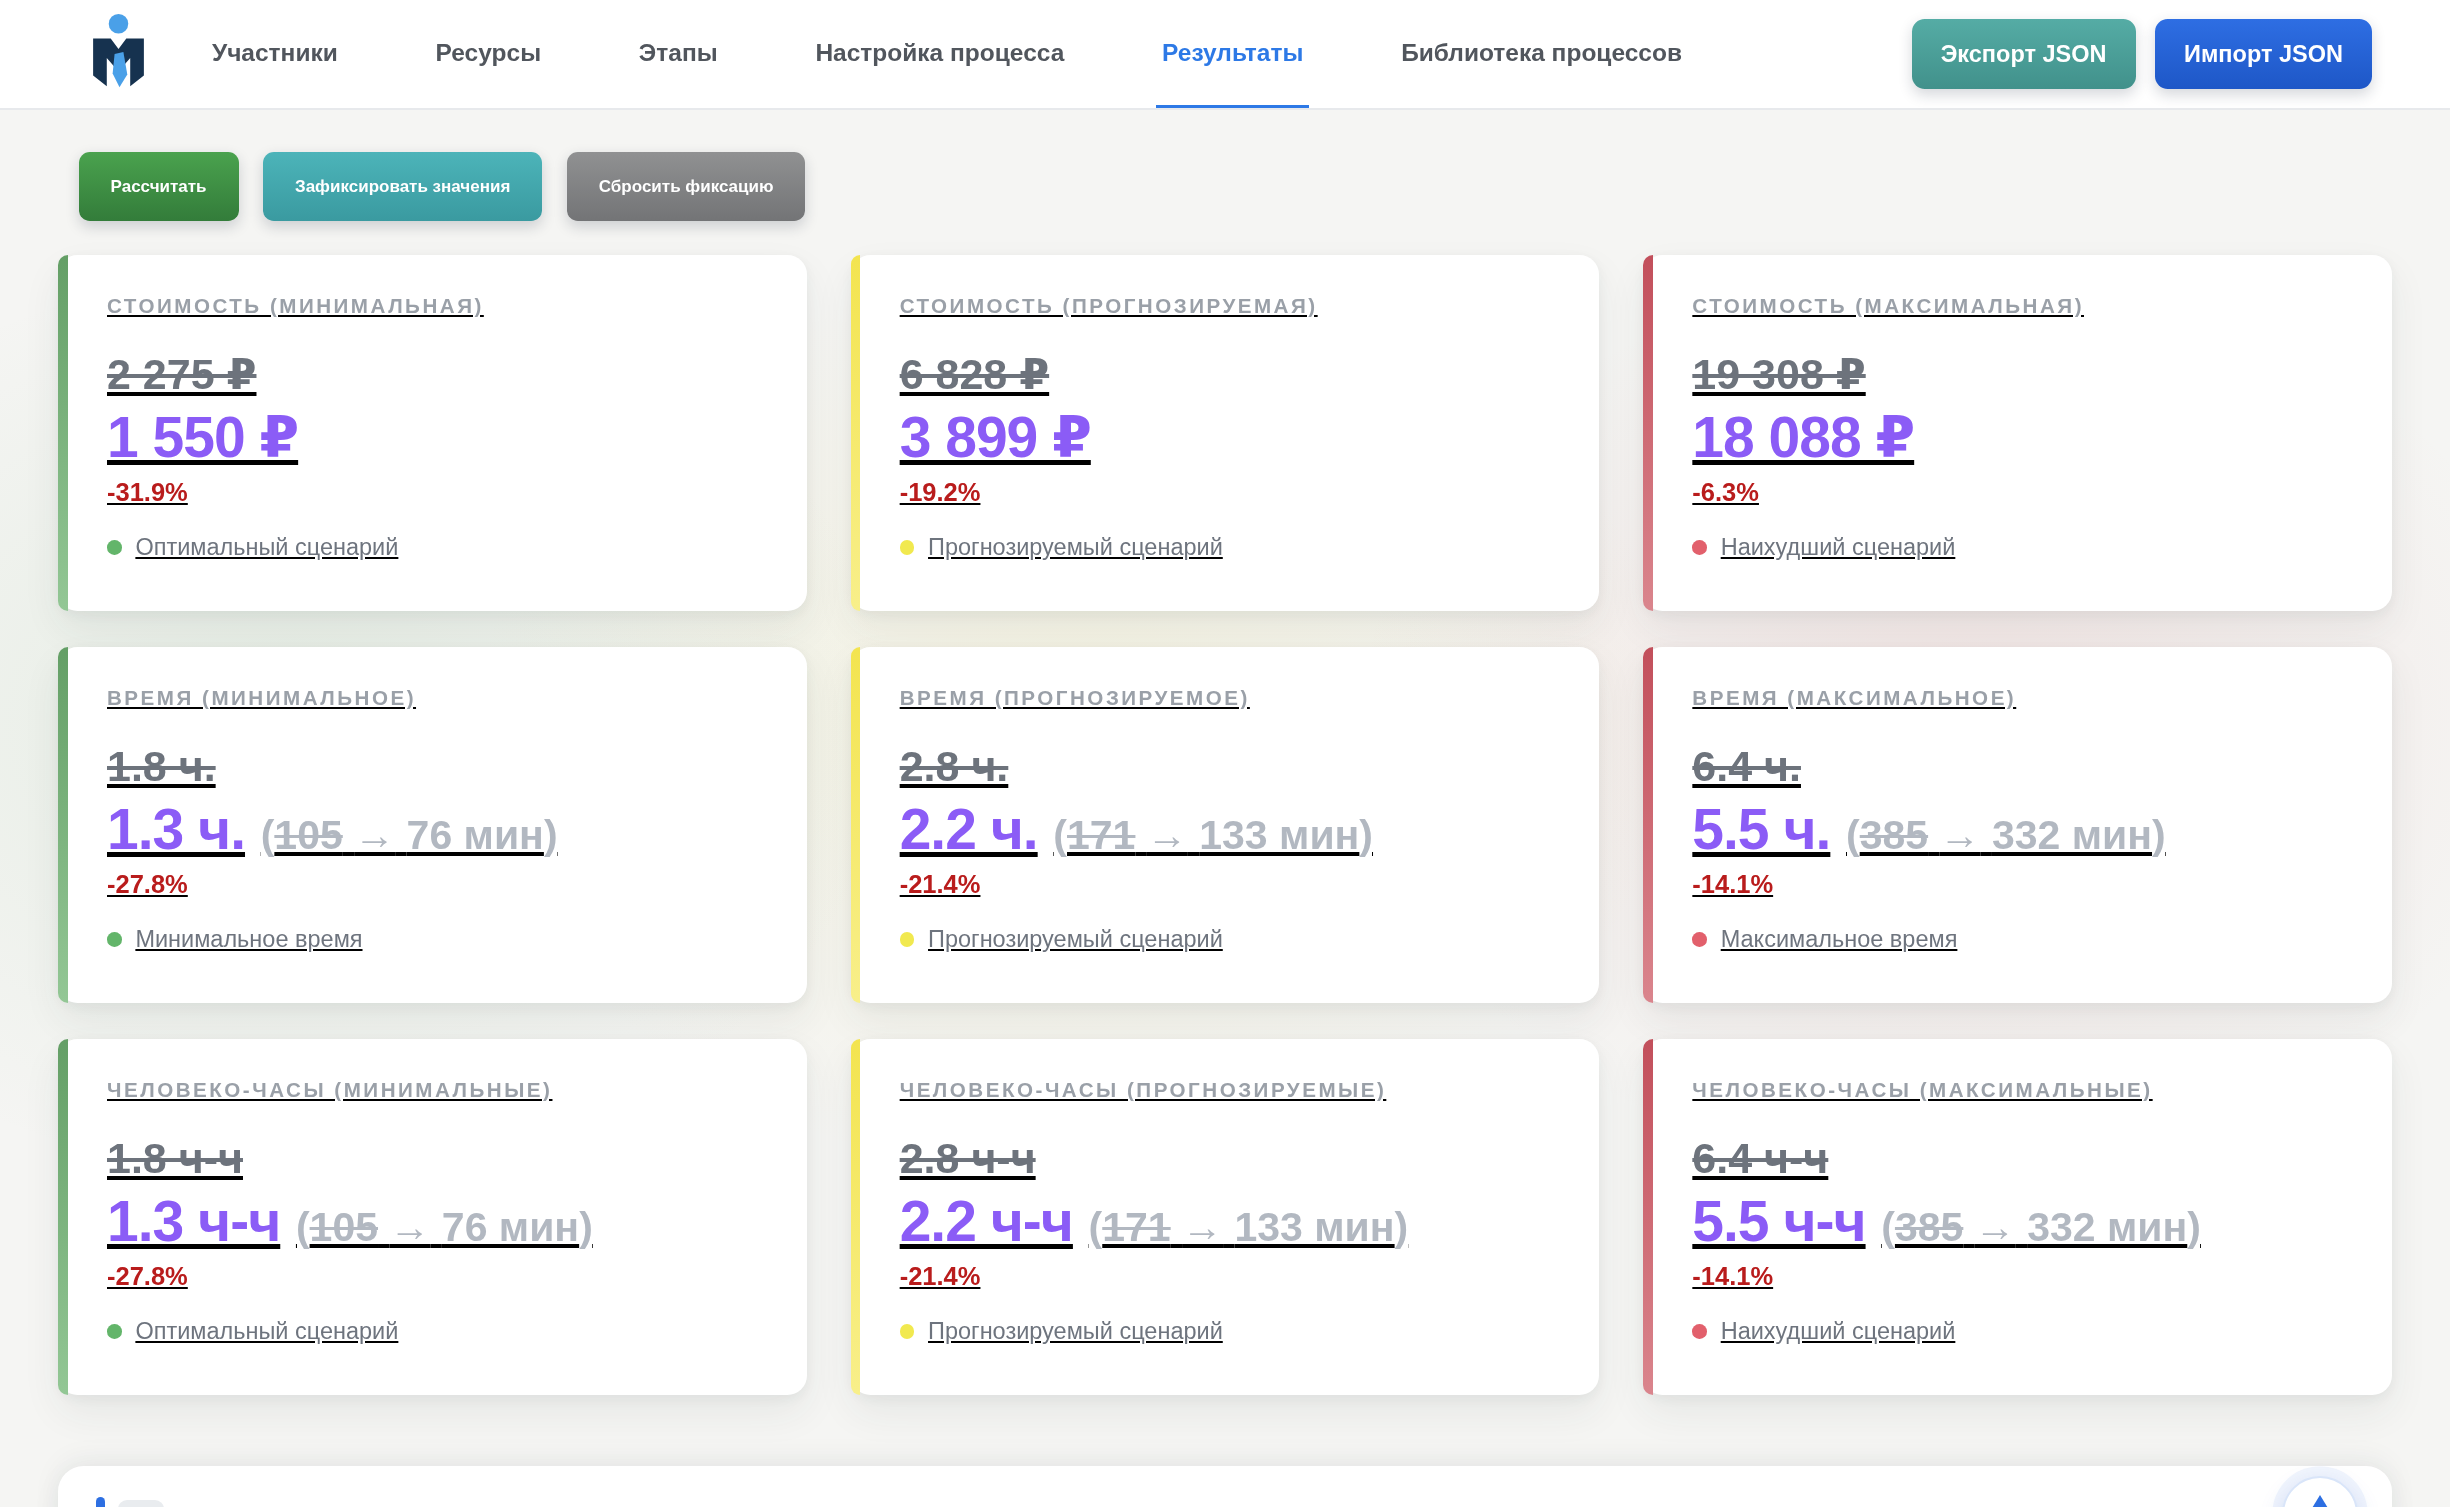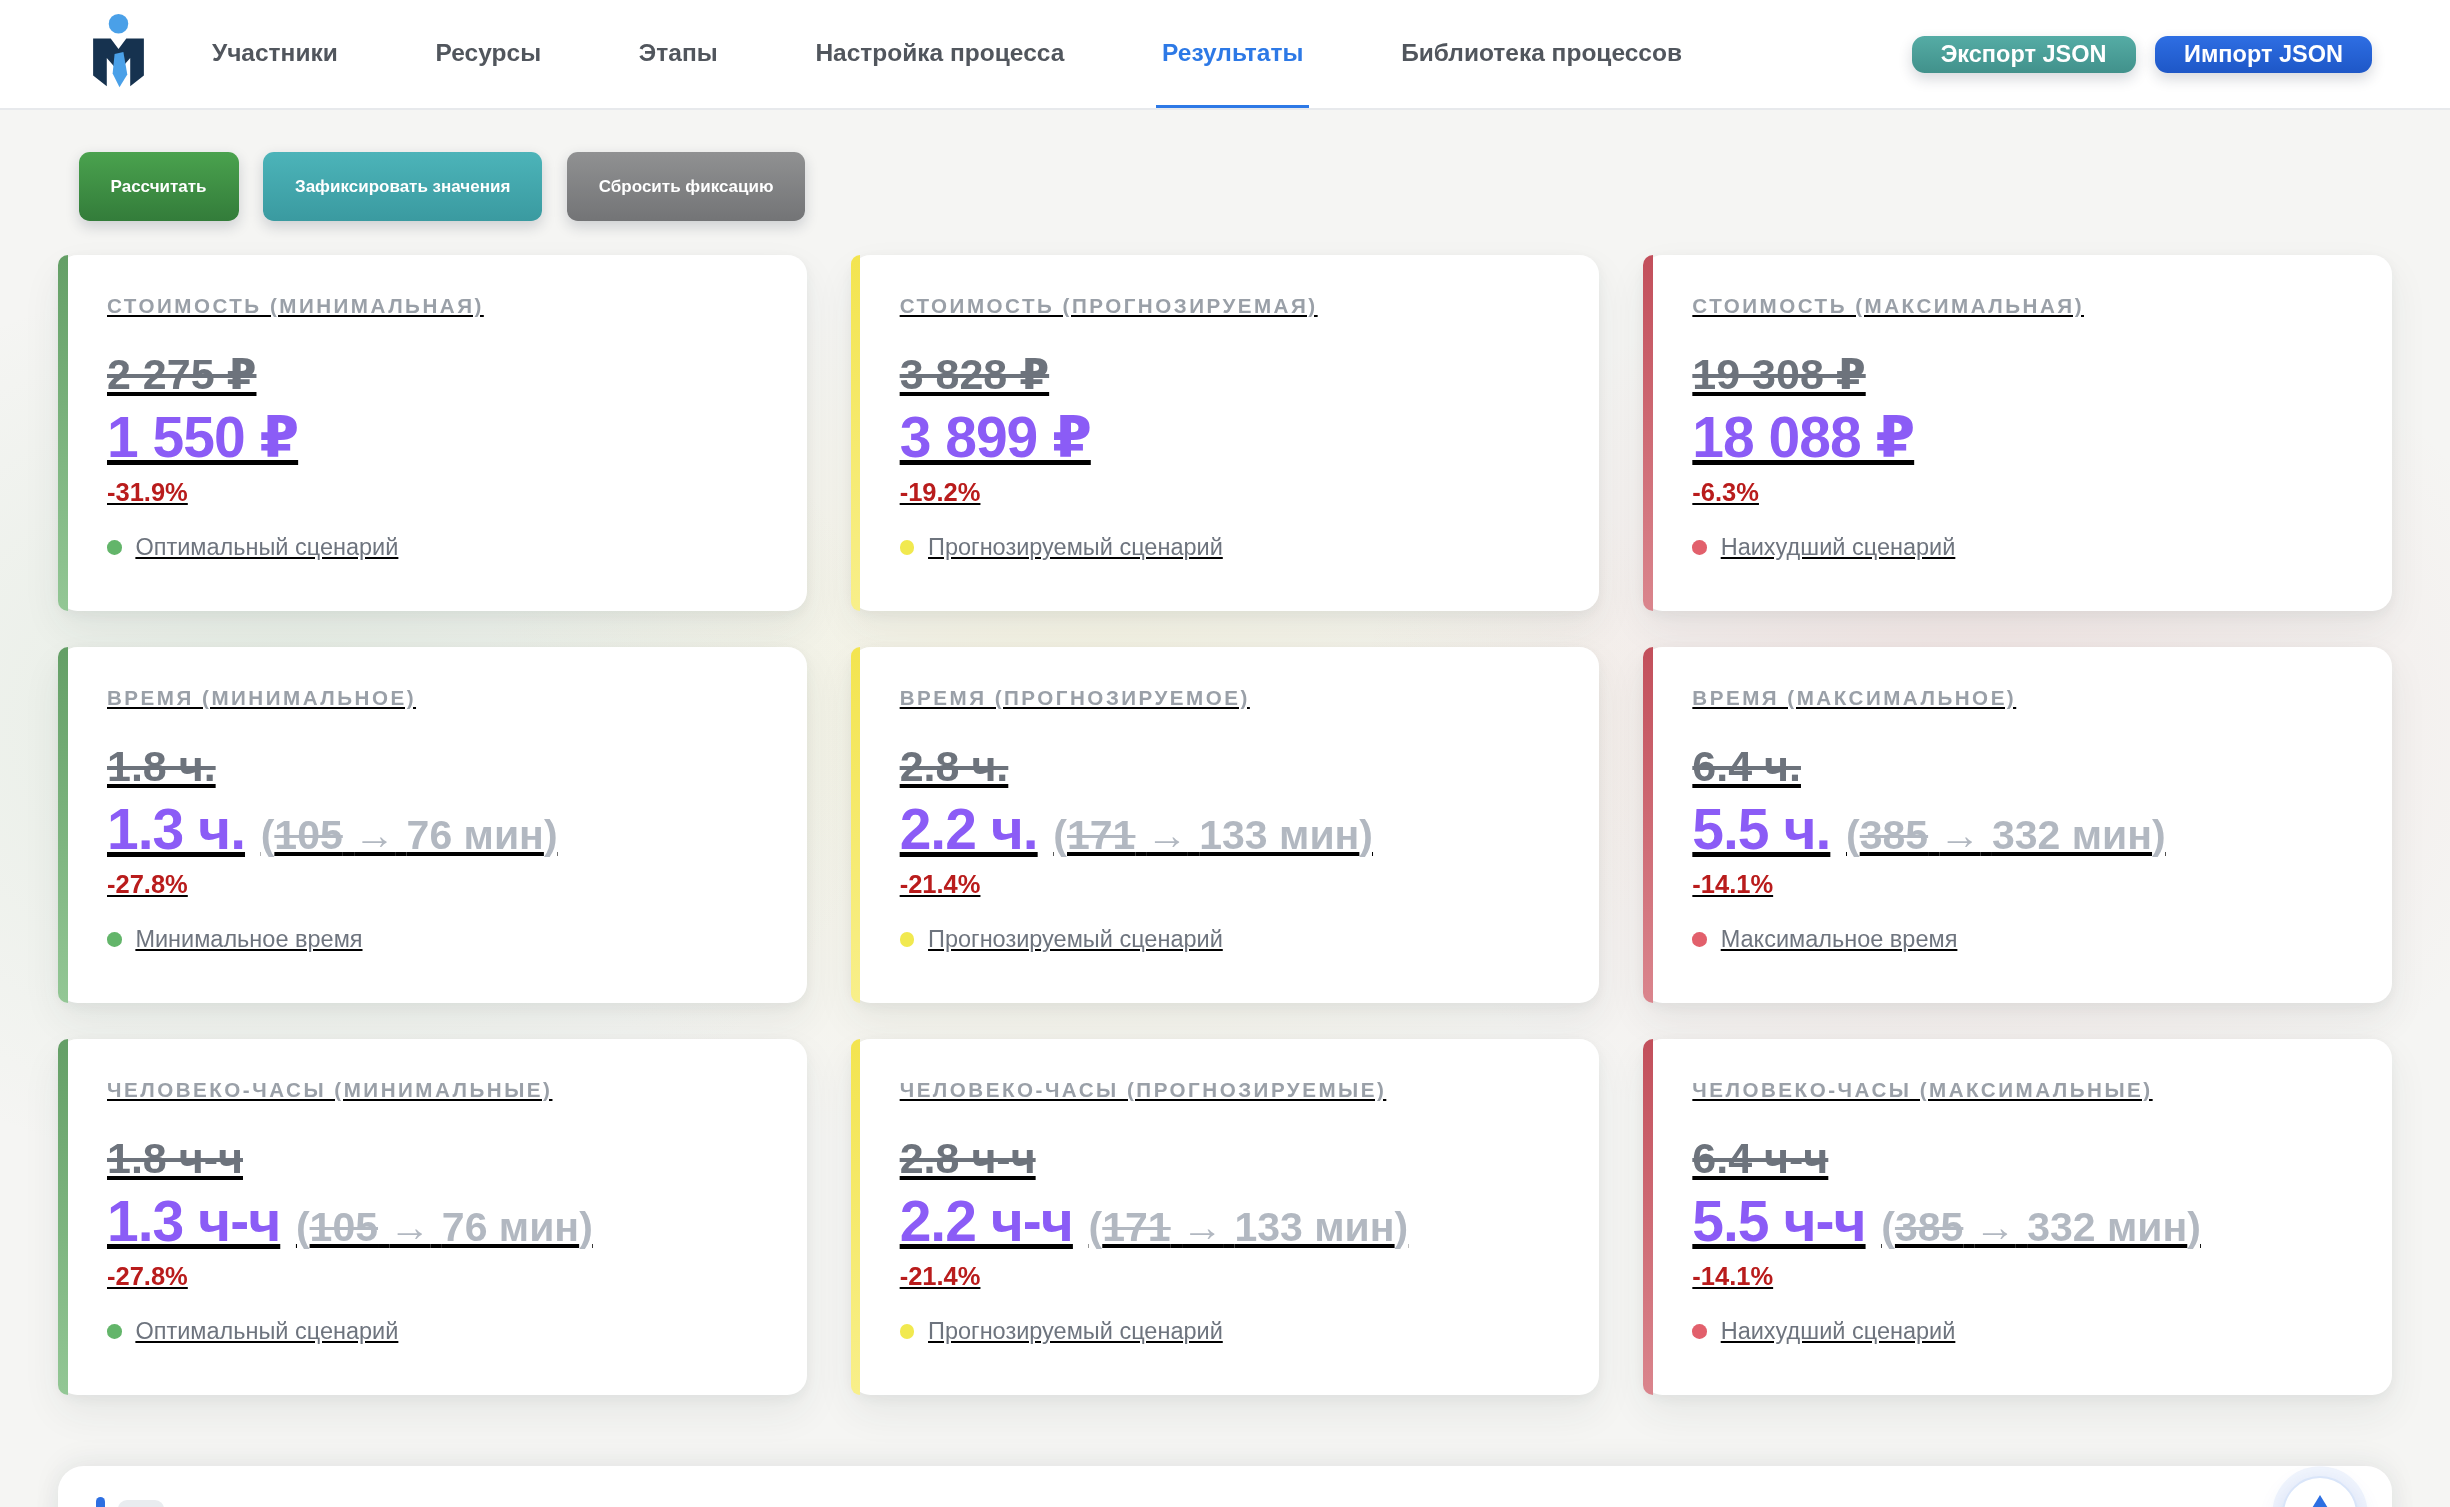--- a/index.html
+++ b/index.html
@@ -25,21 +25,21 @@
     height:100%; display:flex; align-items:center; padding:0 5.9px;
     font-size:24.5px; font-weight:700; color:#51565d; text-decoration:none;
     border-bottom:3.9px solid transparent; cursor:pointer; white-space:nowrap;
   }
   .tab.active { color:#2d79e6; border-bottom-color:#2d79e6; }
   .topbar-actions { margin-left:auto; display:flex; gap:19.6px; }
   .btn {
     border:none; color:#fff; font-family:inherit; font-weight:700; cursor:pointer;
     white-space:nowrap; box-shadow:0 5.9px 13.7px rgba(30,40,60,.18);
   }
-  .btn-json { height:37px; padding:0 29px; font-size:23.5px; border-radius:12.7px; }
+  .btn-json { height:70px; padding:0 29px; font-size:23.5px; border-radius:12.7px; }
   .btn-export { background:linear-gradient(180deg,#55aca5,#41918b); }
   .btn-import { background:linear-gradient(180deg,#2e6ee3,#1e57c7); }
 
   
   .main { padding:0 58px; }
   .toolbar { margin:42px 0 0 20.6px; display:flex; gap:24.5px; }
   .btn-action { height:69px; padding:0 32px; font-size:17px; border-radius:10.8px; }
   .btn-green { background:linear-gradient(180deg,#4aa24e,#337c3a); }
   .btn-teal  { background:linear-gradient(180deg,#4cb4b9,#3a9aa0); }
   .btn-gray  { background:linear-gradient(180deg,#909192,#737476); }
@@ -140,21 +140,21 @@
     </div>
     <div class="percent">-31.9%</div>
     <div class="legend">
       <span class="dot"></span>
       <span class="legend-label">Оптимальный сценарий</span>
     </div>
   </article>
       <article class="card accent-yellow">
     <div class="stripe"></div>
     <div class="card-title">СТОИМОСТЬ (ПРОГНОЗИРУЕМАЯ)</div>
-    <div class="old">3 828 ₽</div>
+    <div class="old">6 828 ₽</div>
     <div class="value-row">
       <span class="value">3 899 ₽</span>
 
     </div>
     <div class="percent">-19.2%</div>
     <div class="legend">
       <span class="dot"></span>
       <span class="legend-label">Прогнозируемый сценарий</span>
     </div>
   </article>

